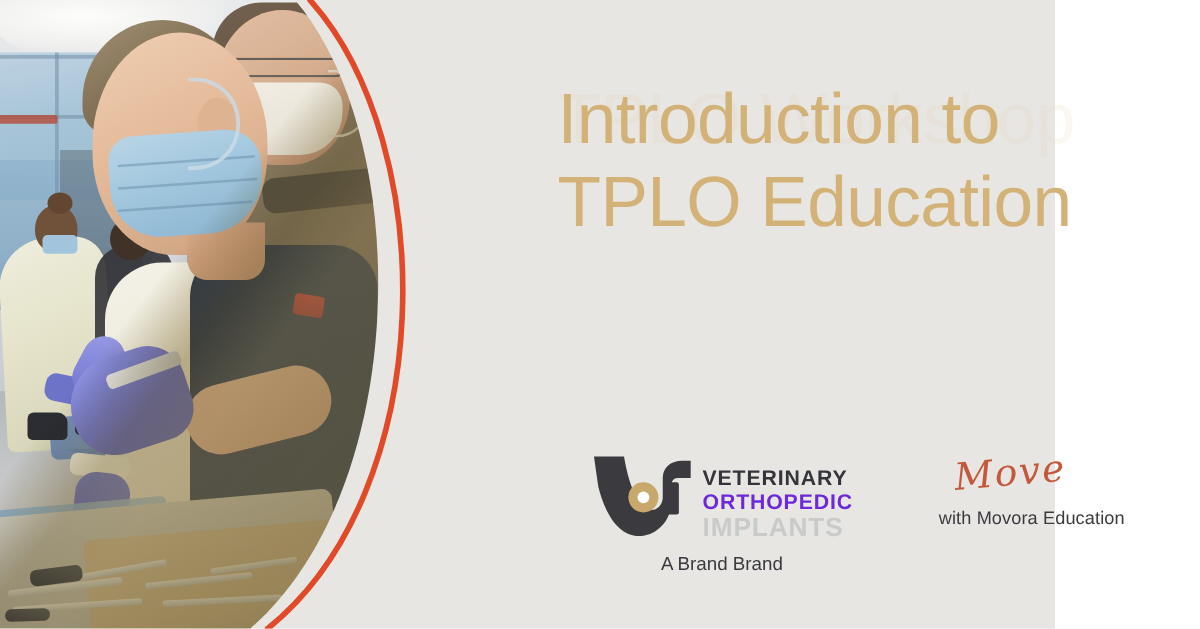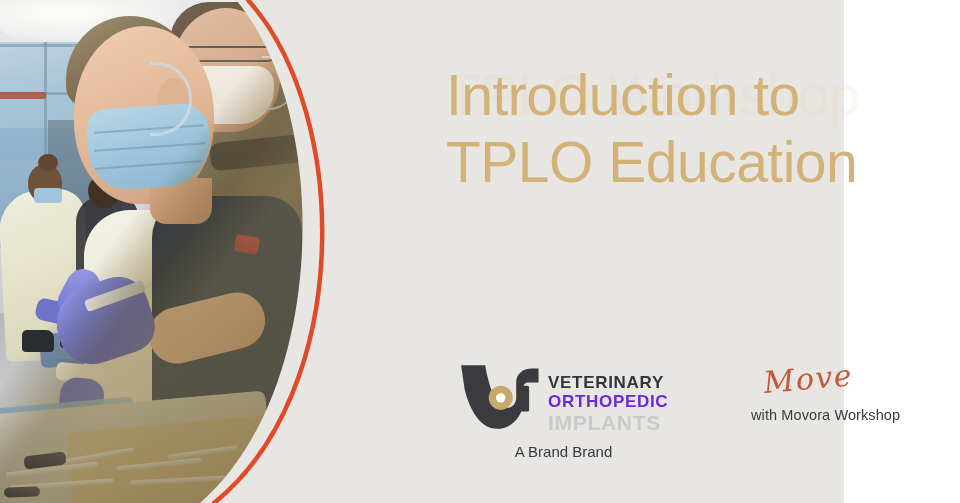--- a/index.html
+++ b/index.html
@@ -300,21 +300,21 @@
     position:absolute; left:0; top:62px;
     width:470px;
     font-size:57px; font-weight:400; line-height:1.18;
     color:#d3b277; opacity:.085;
     letter-spacing:-0.5px;
     white-space:pre-line;
   }
 
   
   #voi-lockup {
-    position:absolute; left:10px; top:358px; width:215px;
+    position:absolute; left:24px; top:358px; width:215px;
   }
   .voi-row { display:flex; align-items:flex-start; }
   #voi-mark { width:86px; height:74px; flex:0 0 86px; margin-top:2px; }
   #voi-words {
     margin-left:6px; padding-top:16px;
     font-weight:700; line-height:1.0; letter-spacing:.7px;
   }
   .w-vet  { font-size:17px; color:#34343a; }
   .w-ort  { font-size:17px; color:#6d28d9; margin-top:2px; }
   .w-imp  { font-size:21px; color:#c8cbc9; margin-top:2px; }
@@ -452,17 +452,17 @@
           <div class="w-vet">VETERINARY</div>
           <div class="w-ort">ORTHOPEDIC</div>
           <div class="w-imp">IMPLANTS</div>
         </div>
       </div>
       <div id="voi-sub">A Brand Brand</div>
     </div>
 
     <div id="mf-lockup">
       <div><span id="mf-move">Move</span></div>
-      <div id="mf-sub">with Movora Workshop</div>
+      <div id="mf-sub">with Movora Education</div>
     </div>
 
   </div>
 </div>
 
 </body></html>

